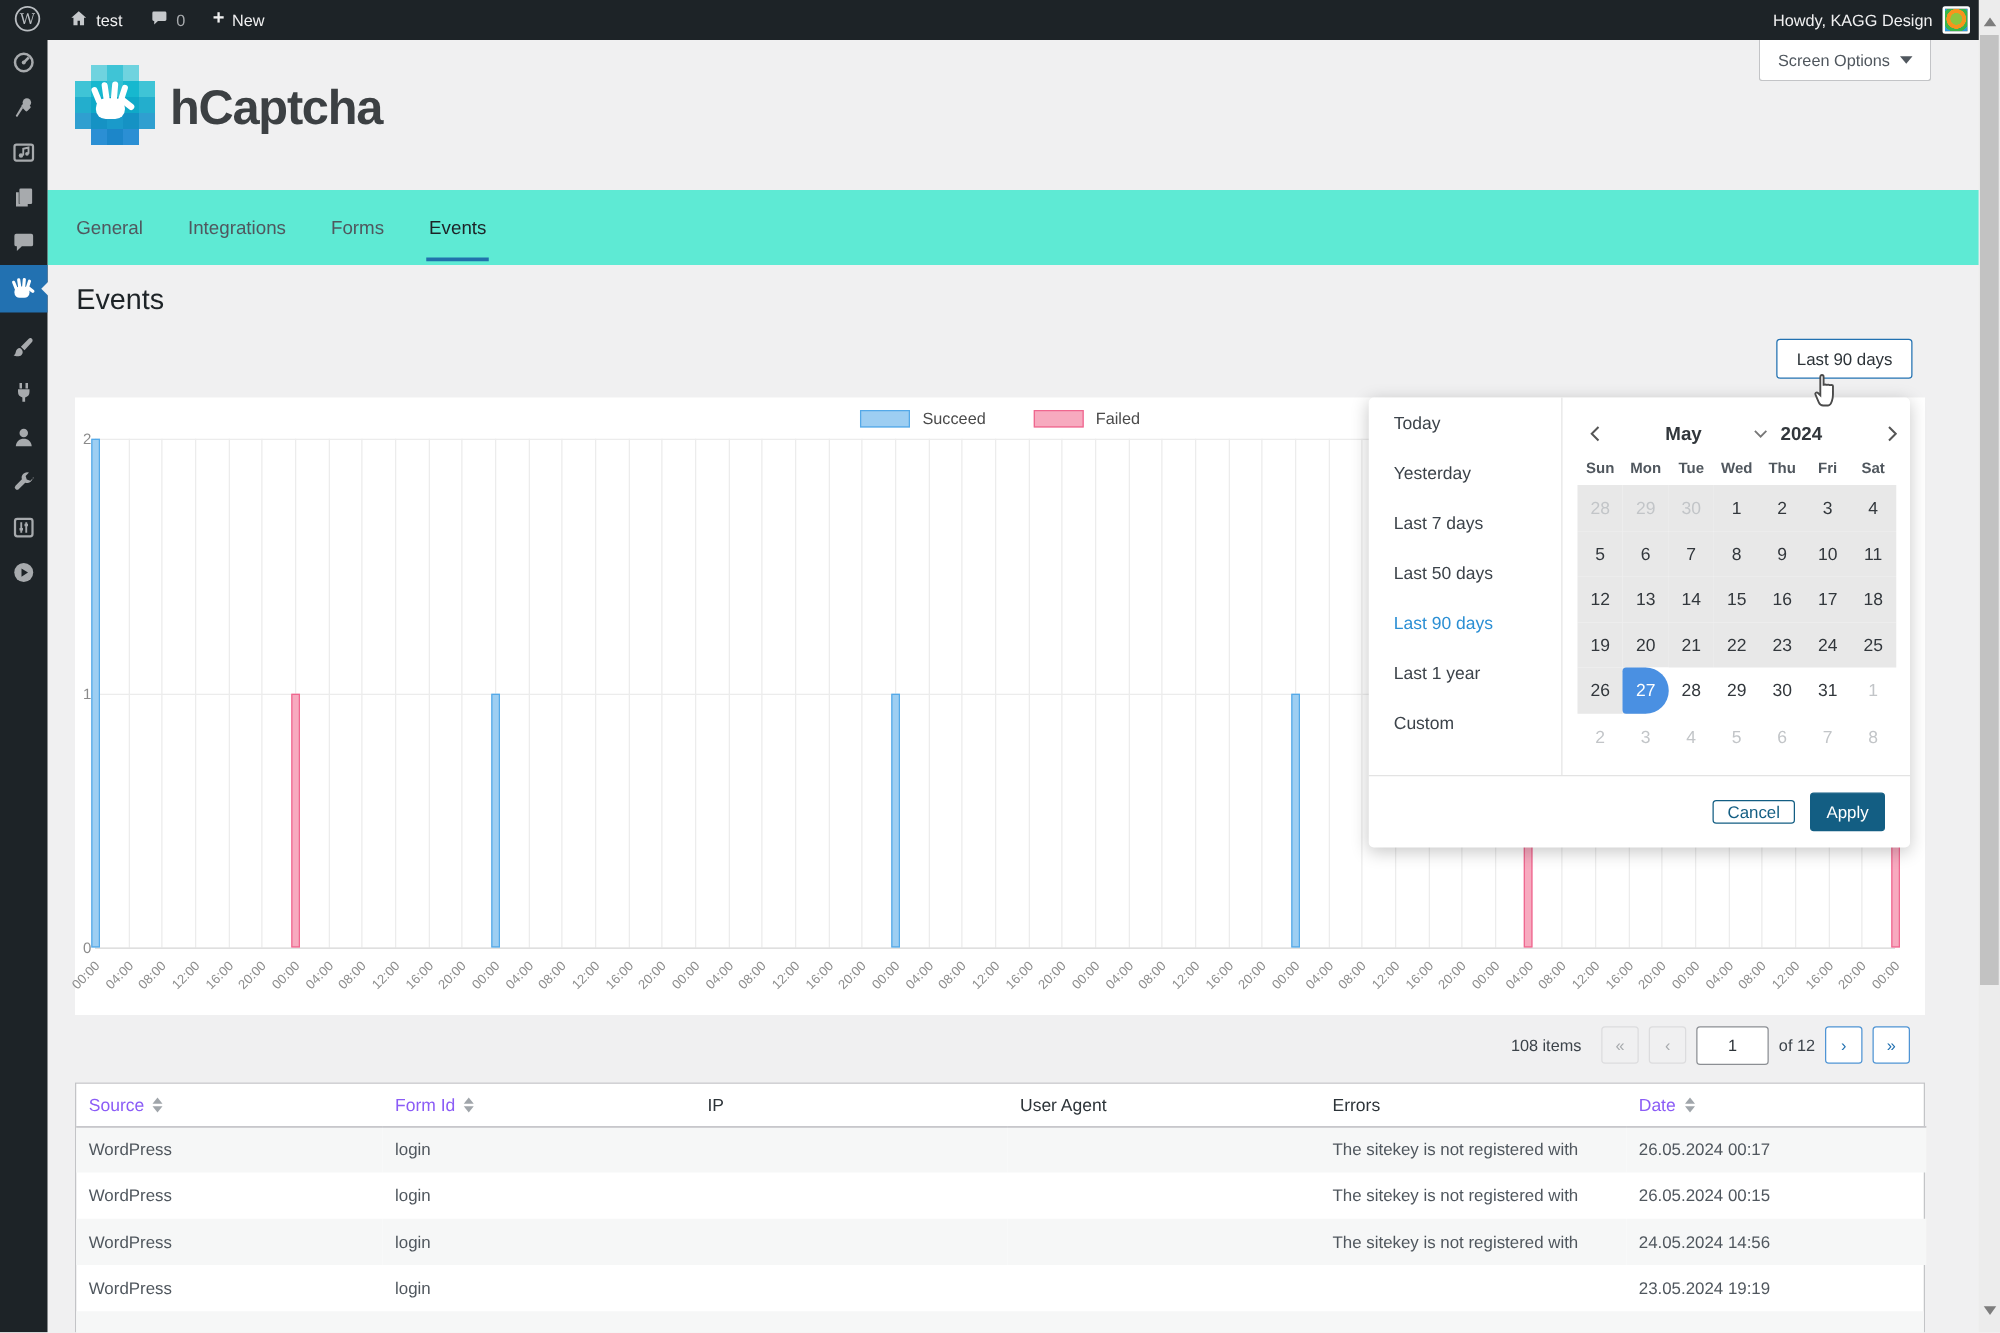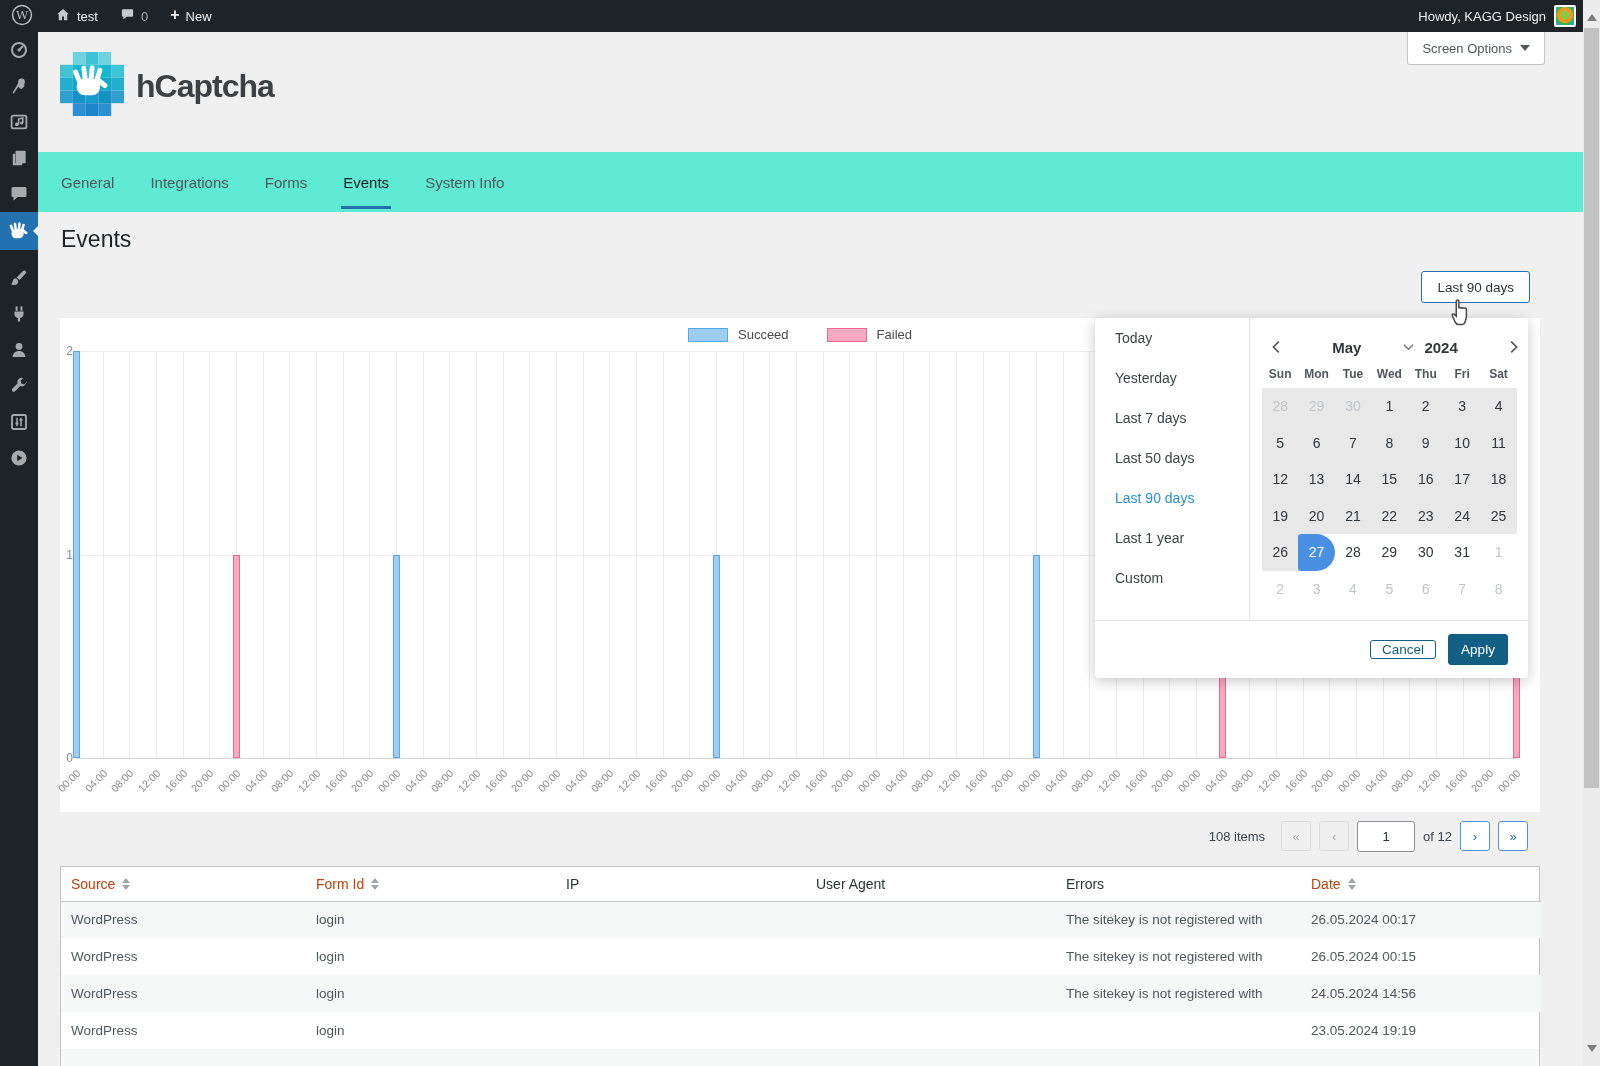--- a/index.html
+++ b/index.html
@@ -33,21 +33,21 @@
   .varrow.up { top:9px; border-bottom:7px solid #7d7d7d; }
   .varrow.down { bottom:9px; border-top:7px solid #7d7d7d; }
 
   
   .screen-options { position:absolute; top:32px; right:55px; height:32px; background:#fff;
       border:1px solid #c3c4c7; border-top:none; border-radius:0 0 3px 3px; display:flex; align-items:center;
       gap:8px; padding:16px 14px; font-size:13px; color:#50575e; cursor:pointer; }
   .so-caret { width:0; height:0; border:5px solid transparent; border-top:6px solid #50575e; margin-top:5px; }
 
   .logo-row { position:absolute; left:60px; top:52px; display:flex; align-items:center; gap:12px; }
-  .logo-text { font-size:32px; font-weight:700; color:#3c4043; letter-spacing:-1px; }
+  .logo-text { font-size:39px; font-weight:700; color:#3c4043; letter-spacing:-1px; }
 
   .tabsbar { position:absolute; left:38px; top:152px; width:1545px; height:60px; background:#5eead4; }
   .tabs { display:flex; height:60px; align-items:center; padding-left:5px; }
   .tab { position:relative; padding:0 18px; font-size:15px; color:#50575e; height:60px;
          display:flex; align-items:center; cursor:pointer; }
   .tab.active { color:#1d2327; }
   .tab.active::after { content:""; position:absolute; left:16px; right:16px; bottom:3px; height:3px; background:#2172ab; }
 
   .page-title { position:absolute; left:61px; top:226px; font-size:23px; font-weight:500; color:#1d2327; }
 
@@ -79,21 +79,21 @@
             font-size:13px; cursor:pointer; }
   .pg-btn.disabled { background:#f0f0f1; border:1px solid #dcdcde; color:#a7aaad; cursor:default; }
   .pg-btn.enabled { background:#fff; border:1px solid #4f94d4; color:#2271b1; }
   .pg-input { width:58px; height:31px; border:1px solid #8c8f94; border-radius:3px; text-align:center;
               font-size:13px; color:#2c3338; background:#fff; font-family:"Liberation Sans", sans-serif; }
 
   
   .table-wrap { position:absolute; left:60px; top:866px; width:1480px; background:#fff; border:1px solid #c3c4c7; }
   table { width:100%; border-collapse:collapse; table-layout:fixed; }
   th { text-align:left; font-weight:400; font-size:14px; padding:8px 10px; border-bottom:1px solid #c3c4c7; height:34px; }
-  th .sort-link { color:#c2410c; text-decoration:none; display:inline-flex; align-items:center; gap:7px; cursor:pointer; }
+  th .sort-link { color:#8b5cf6; text-decoration:none; display:inline-flex; align-items:center; gap:7px; cursor:pointer; }
   th .plain-h { color:#2c3338; }
   .arrows { display:inline-flex; flex-direction:column; gap:2px; }
   .arr-up { width:0; height:0; border-left:4px solid transparent; border-right:4px solid transparent; border-bottom:5px solid #a0a5aa; }
   .arr-dn { width:0; height:0; border-left:4px solid transparent; border-right:4px solid transparent; border-top:5px solid #a0a5aa; }
   td { font-size:13.5px; color:#50575e; padding:10px 10px; height:37px; }
   tbody tr:nth-child(odd) { background:#f6f7f7; }
   .row-sliver { height:19px; background:#f6f7f7; }
 
   
   .popup { position:absolute; left:1095px; top:318px; width:433px; height:360px; background:#fff; border-radius:4px;
@@ -323,21 +323,20 @@
     </span>
     <span class="logo-text">hCaptcha</span>
   </div>
 
   <div class="tabsbar">
     <div class="tabs" id="tabs">
         <div class="tab">General</div>
         <div class="tab">Integrations</div>
         <div class="tab">Forms</div>
         <div class="tab active">Events</div>
-        <div class="tab">System Info</div>
       </div>
   </div>
 
   <h2 class="page-title">Events</h2>
 
   <button class="range-btn">Last 90 days</button>
 
   <div class="chart-card" id="chartCard">
     <div class="legend">
       <span class="swatch succeed"></span>

